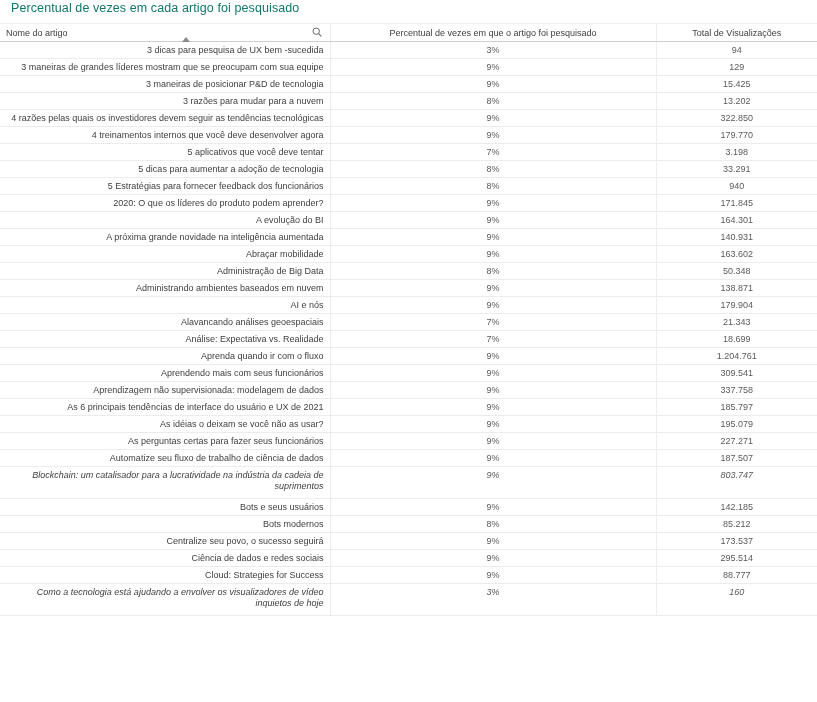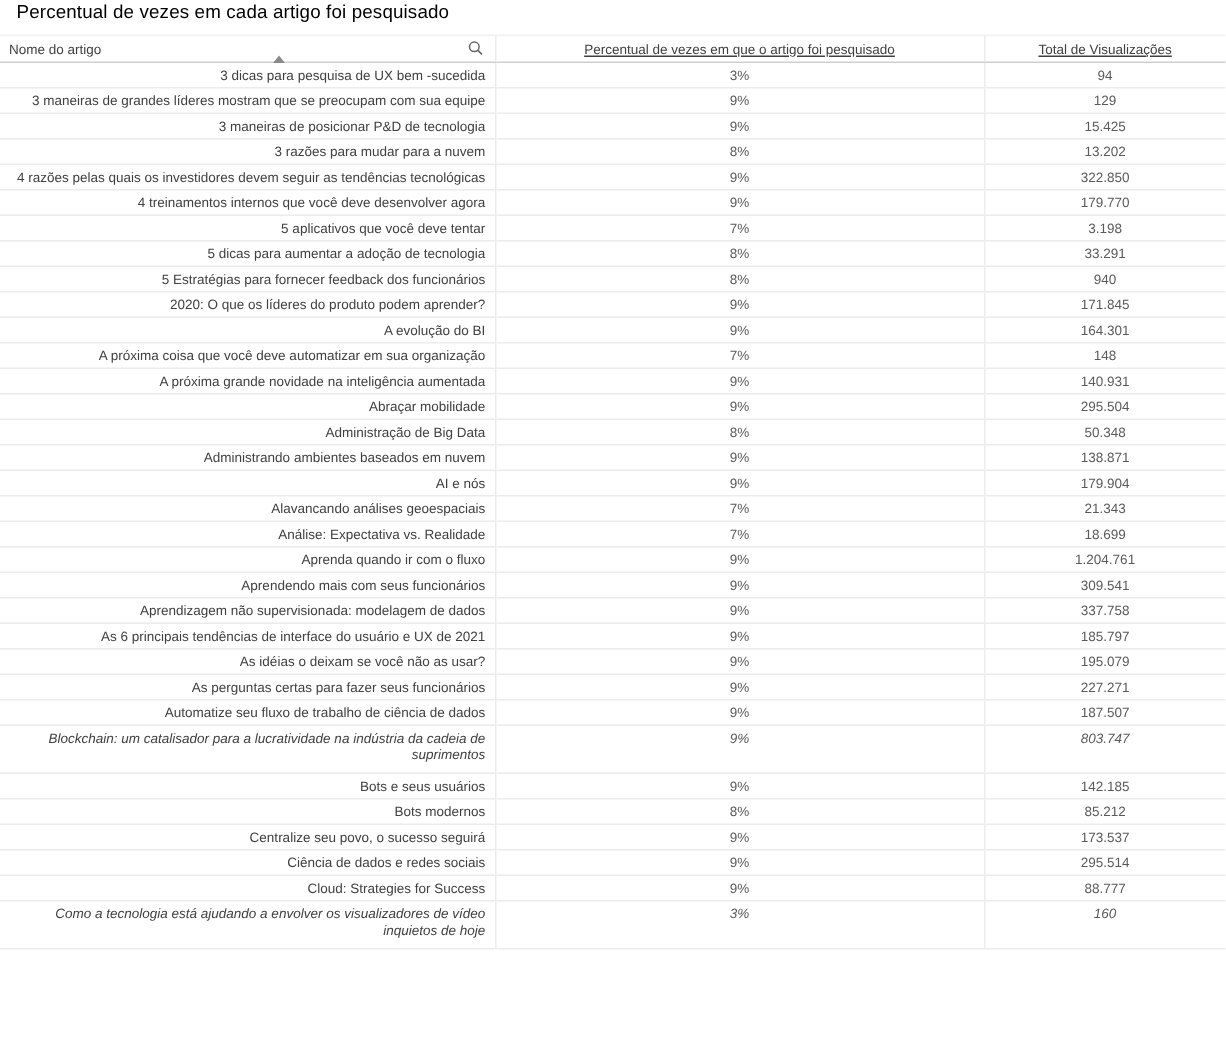--- a/index.html
+++ b/index.html
@@ -1,23 +1,23 @@
 <!DOCTYPE html>
 <html><head>
 <meta charset="utf-8">
 <style>
   html, body { margin:0; padding:0; background:#ffffff; }
   body { width:817px; height:702px; overflow:hidden; font-family:"Liberation Sans", sans-serif; color:#404040; }
-  .title { position:absolute; left:11px; top:1px; font-size:12.5px; color:#000000; font-weight:normal; letter-spacing:0.1px; }
+  .title { position:absolute; left:11px; top:1px; font-size:12.5px; color:#0f766e; font-weight:normal; letter-spacing:0.1px; }
   .table-wrap { position:absolute; left:0; top:23px; width:817px; }
   table { border-collapse:collapse; width:817px; table-layout:fixed; font-size:9px;border-radius:18px; }
   col.c1 { width:330px; } col.c2 { width:326px; } col.c3 { width:161px; }
   th { font-weight:normal; color:#404040; height:17px; padding:0 6px; border-bottom:1px solid #cfcfcf; border-top:1px solid #f0f0f0; position:relative; font-size:9px; }
   th.h1 { text-align:left; }
-  th.h2, th.h3 { text-align:center;text-decoration:underline; }
+  th.h2, th.h3 { text-align:center; }
   th + th, td + td { border-left:1px solid #ececec; }
   td { height:16px; padding:0 6px; border-bottom:1px solid #ececec; vertical-align:top; line-height:16px; color:#404040; }
   td.c-name { text-align:right; }
   td.c-pct, td.c-views { text-align:center; color:#5a5a5a; }
   tr.tall td { height:28px; line-height:11px; padding-top:3px;font-style:italic; }
   tr.tall td.c-pct, tr.tall td.c-views { line-height:11px; }
   .search-icon { position:absolute; right:8px; top:3px; width:10px; height:10px; }
   .sort-icon { position:absolute; left:182px; bottom:-1px; width:0; height:0; border-left:4px solid transparent; border-right:4px solid transparent; border-bottom:5px solid #8a8a8a; }
 </style>
 </head>
@@ -100,33 +100,28 @@
           <td class="c-name">2020: O que os líderes do produto podem aprender?</td>
           <td class="c-pct">9%</td>
           <td class="c-views">171.845</td>
         </tr>
         <tr>
           <td class="c-name">A evolução do BI</td>
           <td class="c-pct">9%</td>
           <td class="c-views">164.301</td>
         </tr>
         <tr>
-          <td class="c-name">A próxima coisa que você deve automatizar em sua organização</td>
-          <td class="c-pct">7%</td>
-          <td class="c-views">148</td>
-        </tr>
-        <tr>
           <td class="c-name">A próxima grande novidade na inteligência aumentada</td>
           <td class="c-pct">9%</td>
           <td class="c-views">140.931</td>
         </tr>
         <tr>
           <td class="c-name">Abraçar mobilidade</td>
           <td class="c-pct">9%</td>
-          <td class="c-views">295.504</td>
+          <td class="c-views">163.602</td>
         </tr>
         <tr>
           <td class="c-name">Administração de Big Data</td>
           <td class="c-pct">8%</td>
           <td class="c-views">50.348</td>
         </tr>
         <tr>
           <td class="c-name">Administrando ambientes baseados em nuvem</td>
           <td class="c-pct">9%</td>
           <td class="c-views">138.871</td>

